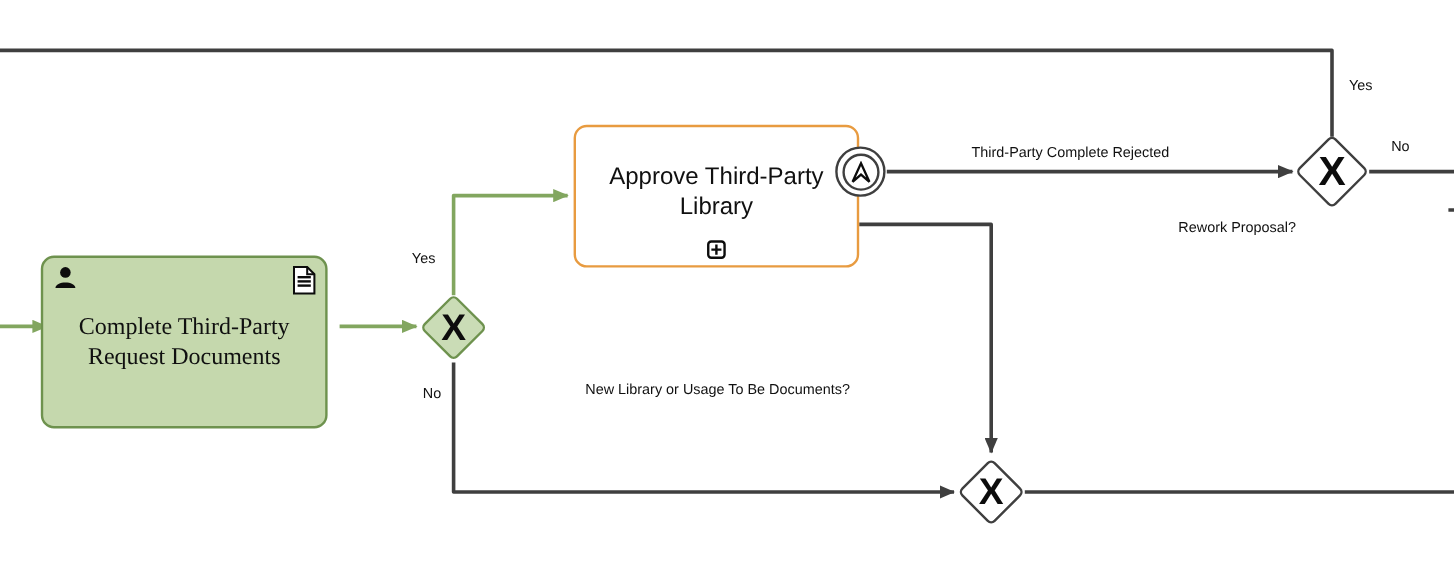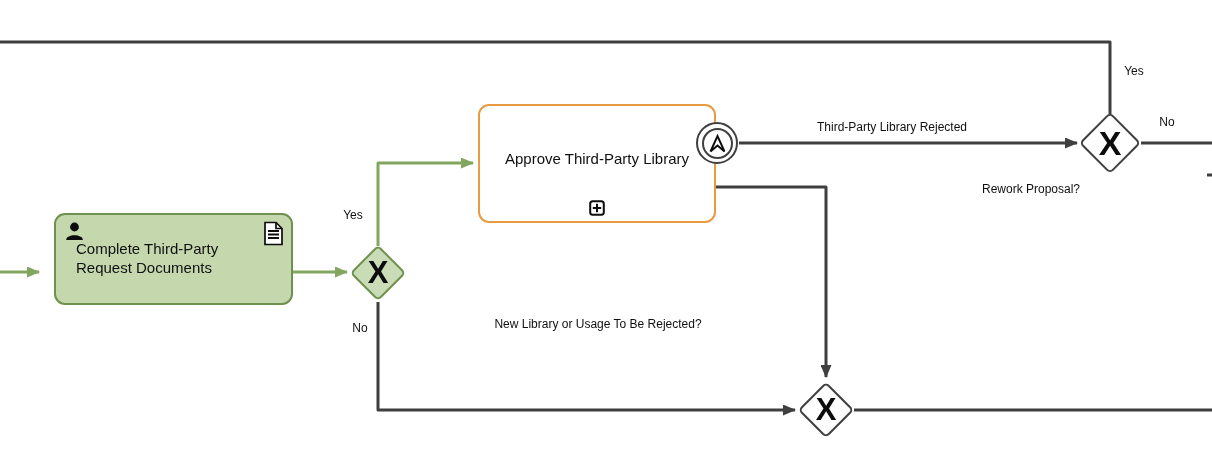--- a/index.html
+++ b/index.html
@@ -9,25 +9,25 @@
   
   #edges{position:absolute;left:0;top:0;width:1212px;height:474px;}
   .edge{fill:none;stroke-linejoin:round;stroke-linecap:butt;}
   .edge-dark{stroke:var(--flow_dark,#3f3f3f);stroke-width:3px;}
   .edge-green{stroke:var(--flow_green,#82a65f);stroke-width:3px;}
   .mk-dark{fill:var(--flow_dark,#3f3f3f);}
   .mk-green{fill:var(--flow_green,#82a65f);}
 
   
   .task{position:absolute;box-sizing:border-box;border-radius:11px;
-        display:flex;align-items:center;justify-content:center;text-align:left;
-        font-size:15px;line-height:1.25;}
-  .task-green{left:54px;top:213px;width:239px;height:92px;
+        display:flex;align-items:center;justify-content:center;text-align:center;
+        font-size:20px;line-height:1.25;}
+  .task-green{left:34px;top:213px;width:239px;height:144px;
         background:var(--task_green_fill,#c5d8ad);
-        border:2.5px solid var(--task_green_border,#6e924e);}
+        border:2.5px solid var(--task_green_border,#6e924e);font-family:Liberation Serif, serif;}
   .task-orange{left:478px;top:104px;width:238px;height:119px;
         background:var(--shape_white_fill,#fff);
         border:2.5px solid var(--task_orange_border,#e89b40);}
   .task-label{max-width:195px;}
   .corner-icon{position:absolute;}
 
   
   .gateway{position:absolute;}
   .gw-diamond{position:absolute;left:50%;top:50%;transform:translate(-50%,-50%) rotate(45deg);
         box-sizing:border-box;border-radius:5px;}
@@ -126,19 +126,19 @@
     <span class="gw-x" style="font-size:34px;">X</span>
   </div>
 
   <div class="gateway" style="left:798px;top:382px;width:56px;height:56px;">
     <div class="gw-diamond gw-diamond-dark" style="width:40px;height:40px;"></div>
     <span class="gw-x" style="font-size:31px;">X</span>
   </div>
 
   <div class="flow-label" style="left:353px;top:215px;">Yes</div>
   <div class="flow-label" style="left:360px;top:328px;">No</div>
-  <div class="flow-label" style="left:598px;top:324px;">New Library or Usage To Be Rejected?</div>
-  <div class="flow-label" style="left:892px;top:127px;">Third-Party Library Rejected</div>
+  <div class="flow-label" style="left:598px;top:324px;">New Library or Usage To Be Documents?</div>
+  <div class="flow-label" style="left:892px;top:127px;">Third-Party Complete Rejected</div>
   <div class="flow-label" style="left:999px;top:189px;margin-left:32px;">Rework Proposal?</div>
   <div class="flow-label" style="left:1134px;top:71px;">Yes</div>
   <div class="flow-label" style="left:1167px;top:122px;">No</div>
 
 </div>
 
 </body></html>

